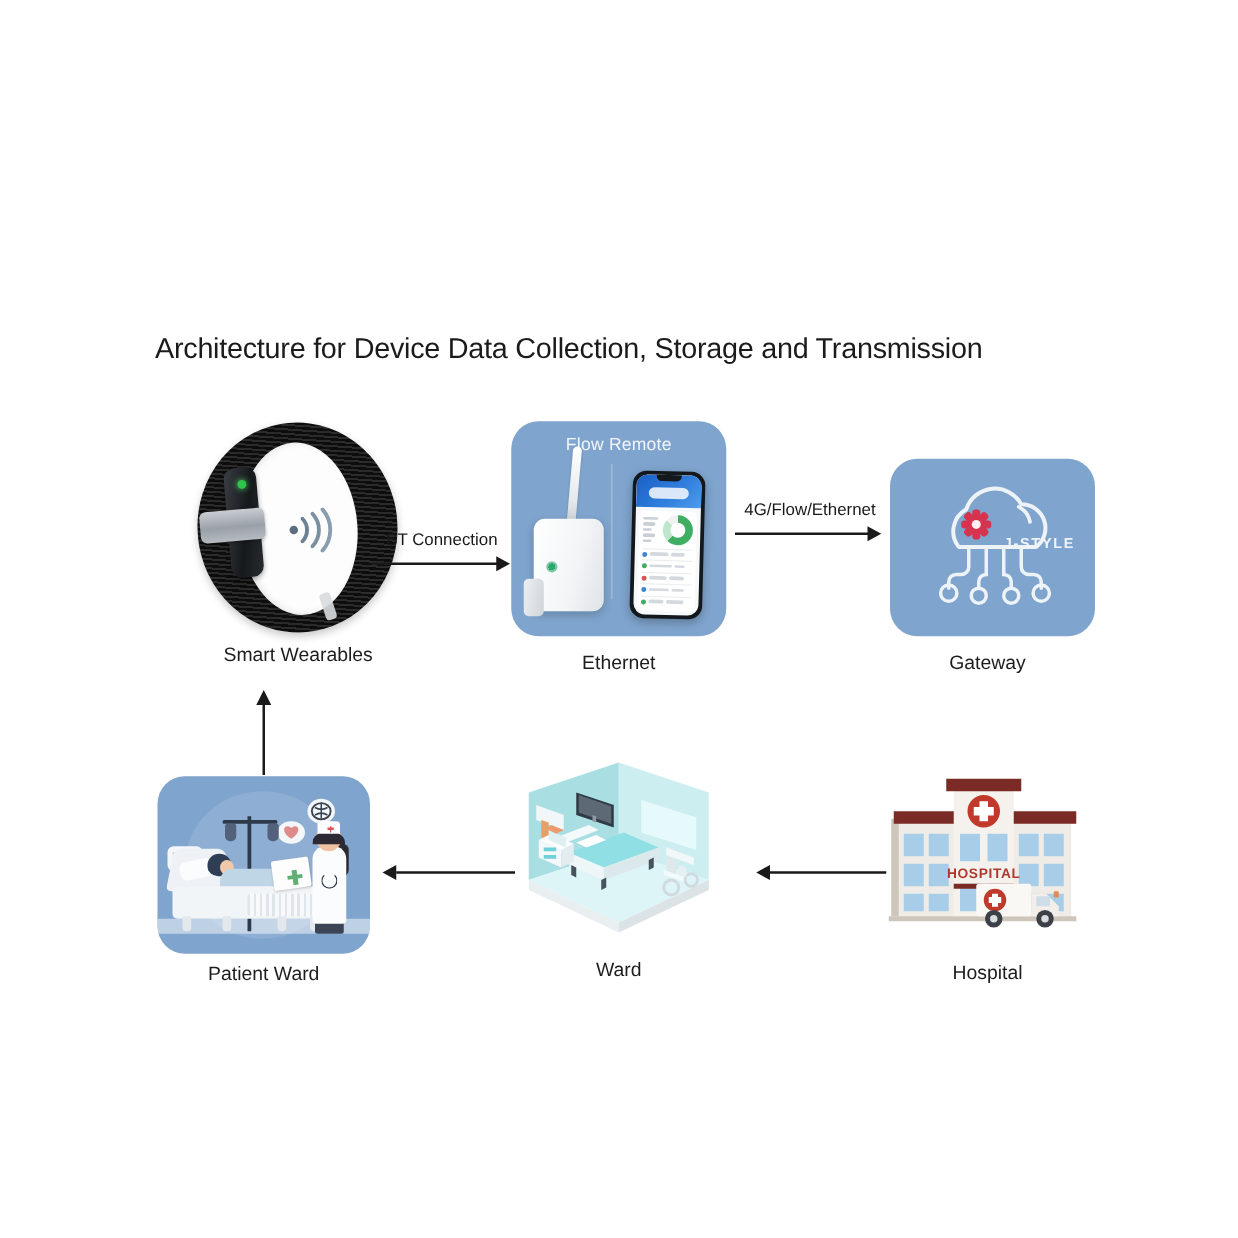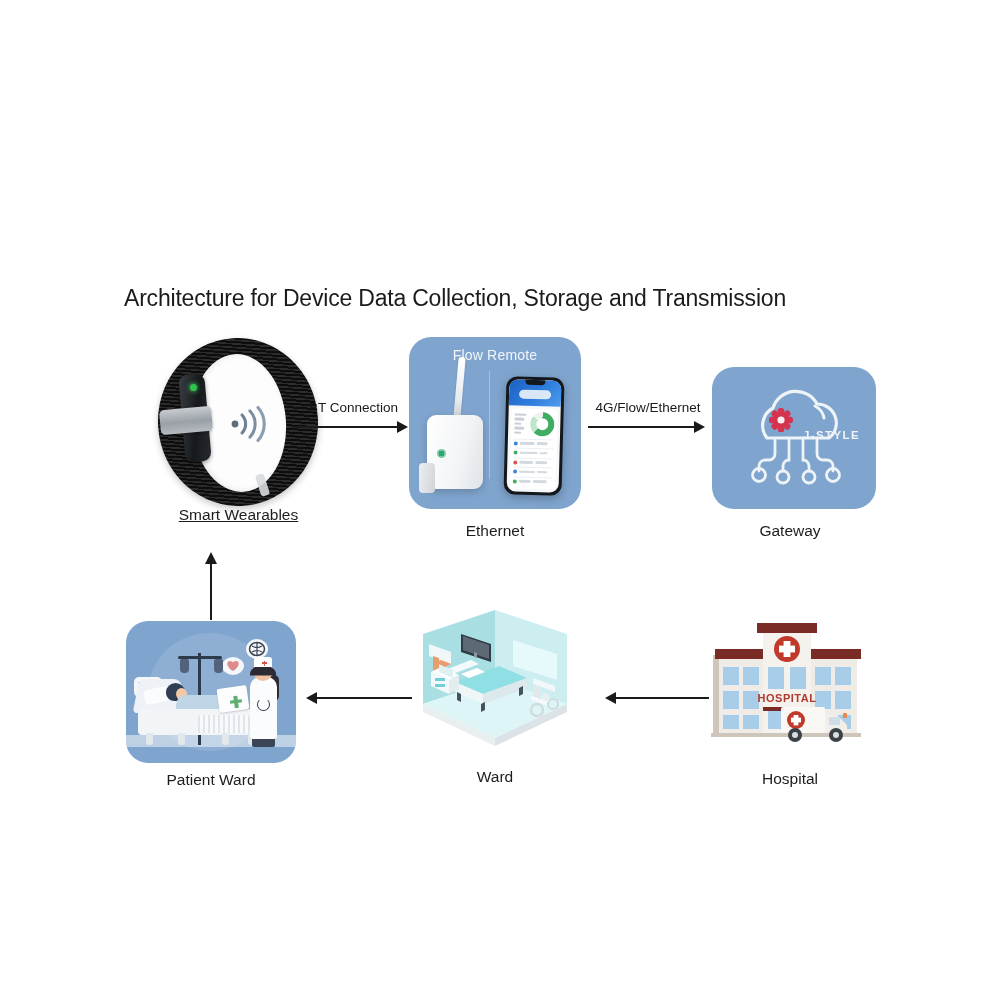--- a/index.html
+++ b/index.html
@@ -13,21 +13,21 @@
 
   
   .title {
     position: absolute; left: 126px; top: 213px;
     font-size: 37px; font-weight: 500; letter-spacing: -0.3px;
     color: #141414; white-space: nowrap;
   }
   .subtitle {
     position: absolute; left: 124px; top: 265px;
     font-size: 23px; font-weight: 500; letter-spacing: -0.2px;
-    color: #1b1b1b; white-space: nowrap; margin-top: 20px;
+    color: #1b1b1b; white-space: nowrap;
   }
 
   
   .node { position: absolute; }
   .caption {
     position: absolute; left: 50%; transform: translateX(-50%);
     font-size: 15.5px; color: #1d1d1d; white-space: nowrap; text-align: center;
   }
   .card {
     position: absolute;
@@ -298,21 +298,21 @@
       <div class="band-keeper"></div>
       <div class="signal">
         <svg width="44" height="36" viewBox="0 0 44 36">
           <circle cx="7" cy="18" r="3.4" fill="#5a6e80"></circle>
           <path d="M14 9 A13 13 0 0 1 14 27" stroke="#6d8194" stroke-width="3.1" fill="none" stroke-linecap="round"></path>
           <path d="M22 5 A19 19 0 0 1 22 31" stroke="#7b8fa2" stroke-width="3.1" fill="none" stroke-linecap="round"></path>
           <path d="M30 1.5 A25 25 0 0 1 30 34.5" stroke="#8a9dae" stroke-width="3.1" fill="none" stroke-linecap="round"></path>
         </svg>
       </div>
     </div>
-    <div class="caption" style="top:174px;text-decoration:underline;">Smart Wearables</div>
+    <div class="caption" style="top:184px;">Smart Wearables</div>
   </div>
 
   <div class="node" style="left:409px; top:337px; width:172px; height:210px;">
     <div class="card" style="left:0; top:0; width:172px; height:172px;">
       <div class="flow-chart-label">Flow Remote</div>
       <div class="gw-ant"></div>
       <div class="gw-dev"></div>
       <div class="gw-dev-foot"></div>
       <div class="gw-logo"></div>
       <div class="gw-divider"></div>
@@ -567,21 +567,21 @@
 
         <polygon points="116,88 134,94 134,98 116,92" fill="#f4f9fb"></polygon>
         <circle cx="122" cy="102" r="6" fill="none" stroke="#cfdbdf" stroke-width="2.4"></circle>
         <circle cx="138" cy="96" r="5" fill="none" stroke="#cfdbdf" stroke-width="2.2"></circle>
         <polygon points="128,84 134,86 134,94 128,92" fill="#e6eff1"></polygon>
       </svg>
     </div>
     <div class="caption" style="left:80px; top:160px;">Ward</div>
   </div>
 
-  <div class="arrow" style="left:297px; top:420px; width:113px; height:14px;">
+  <div class="arrow" style="left:297px; top:444px; width:113px; height:14px;">
     <span class="arrow-label">BT Connection</span>
     <span class="a-line" style="left:0; top:6px; width:102px; height:1.6px;"></span>
     <span class="a-head right" style="left:100px; top:1px;"></span>
   </div>
 
   <div class="arrow" style="left:588px; top:420px; width:120px; height:14px;">
     <span class="arrow-label">4G/Flow/Ethernet</span>
     <span class="a-line" style="left:0; top:6px; width:108px; height:1.6px;"></span>
     <span class="a-head right" style="left:106px; top:1px;"></span>
   </div>

